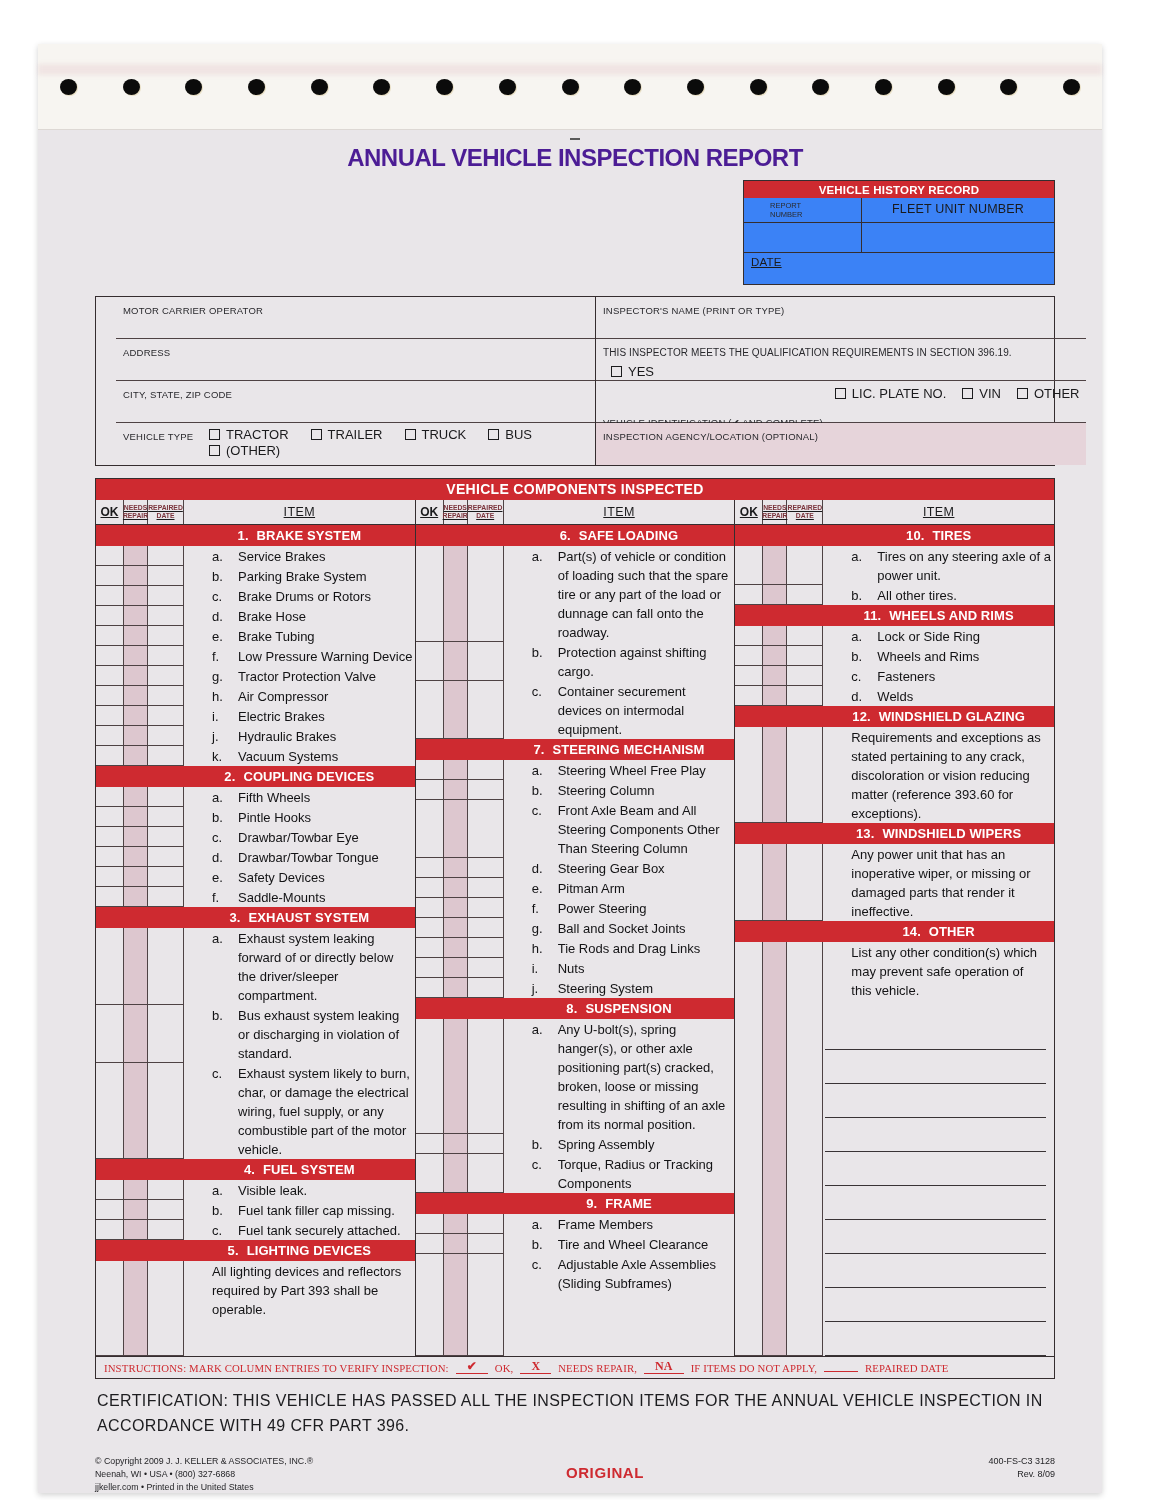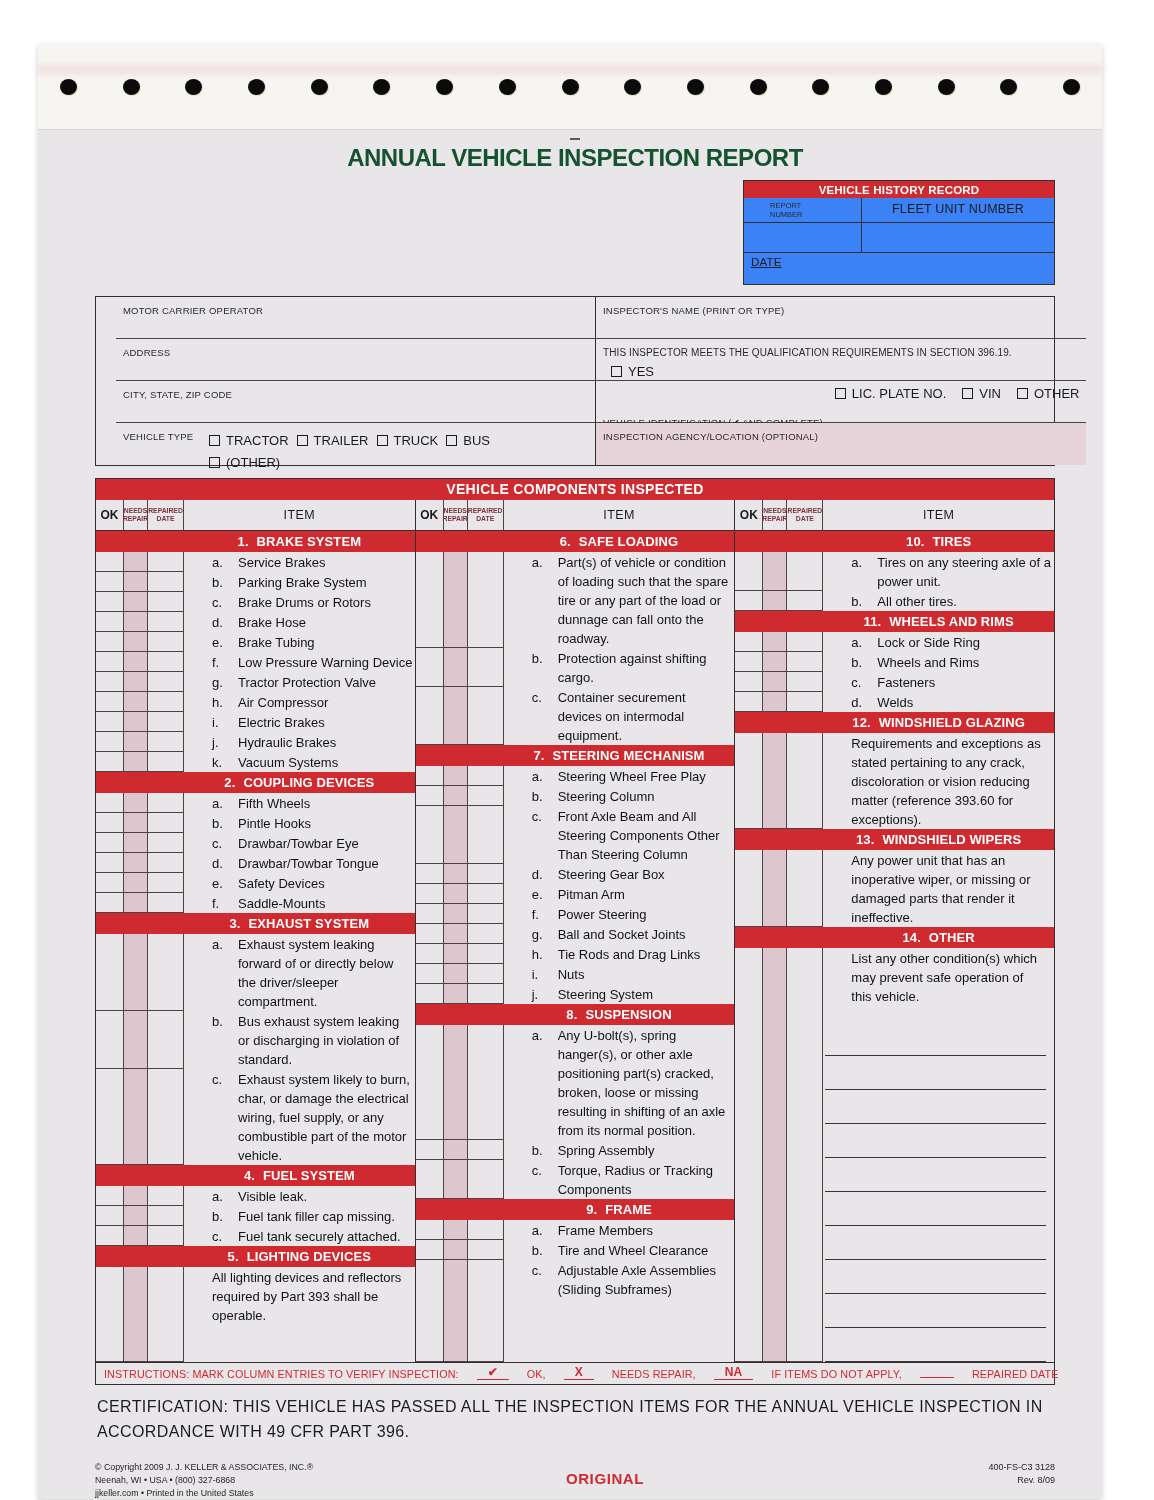--- a/index.html
+++ b/index.html
@@ -21,53 +21,53 @@
     position:absolute;left:38px;top:44px;width:1064px;min-height:1402px;
     background:var(--paper);box-shadow:0 2px 6px rgba(0,0,0,.18);
   }
   
   .feed-strip{height:86px;background:#f7f5f1;border-bottom:1px solid #ddd8d4;position:relative;}
   .ghost-band{position:absolute;left:0;right:0;top:20px;height:11px;background:rgba(209,150,160,.17);filter:blur(2px);}
   .holes{position:absolute;left:0;right:0;top:0;bottom:0;display:flex;justify-content:space-between;align-items:center;padding:0 22px;}
   .hole{width:17px;height:16px;border-radius:50%;background:#0b0b0b;box-shadow:1px 1px 0 rgba(230,220,190,.9);}
   .content{padding:8px 47px 0 57px;}
   .title-tick{width:10px;height:2px;background:#5a5a5a;margin:0 auto 4px;}
-  h1.title{margin:0;text-align:center;font-size:24px;font-weight:bold;letter-spacing:-.5px;color:#14532d;}
+  h1.title{margin:0;text-align:center;font-size:24px;font-weight:bold;letter-spacing:-.5px;color:#4c1d95;}
   
   .vhr{width:312px;margin:8px 0 0 auto;border:1.5px solid var(--outer);background:#3b82f6;}
   .vhr-head{background:var(--red);color:#fff;font-weight:bold;font-size:11.5px;text-align:center;padding:3px 0 2px;letter-spacing:.2px;}
   .vhr-r{display:grid;grid-template-columns:118px 1fr;border-bottom:1px solid var(--outer);}
   .vhr-r .lc{border-right:1px solid var(--outer);}
   .vhr-rn{font-size:7.5px;line-height:1.2;text-align:left;padding:3px 26px;color:#2b2b2e;}
   .vhr-fl{font-size:12.5px;text-align:center;padding:4px 2px 3px;letter-spacing:.2px;}
   .vhr-empty{height:29px;}
   .vhr-date{font-size:11.5px;padding:3px 0 16px 7px;letter-spacing:.2px;text-decoration:underline;}
   
   .info{margin-top:11px;border:1.5px solid var(--outer);display:grid;grid-template-columns:480px 1fr;background:var(--paper);padding-left:20px;}
   .ib{display:flex;flex-direction:column;}
   .ib-left{border-right:1.2px solid var(--outer);}
   .f-row{height:42px;border-bottom:1px solid var(--line);padding:3px 7px;position:relative;}
   .f-row:last-child{border-bottom:none;}
   .f-label{font-size:9.5px;letter-spacing:.2px;color:#28282c;}
   .f-small{font-size:10px;letter-spacing:.1px;color:#28282c;}
   .box{display:inline-block;width:11px;height:11px;border:1.5px solid #1c1c1e;background:transparent;vertical-align:-1px;margin-right:6px;}
   .opt{white-space:nowrap;font-size:13px;}
-  .opts-line{display:flex;gap:8px;margin-top:7px;}
+  .opts-line{display:flex;gap:22px;margin-top:1px;}
   .vt{display:grid;grid-template-columns:86px 1fr;}
   .vt .f-label{padding-top:5px;}
   .yes-line{margin:4px 0 0 8px;font-size:13px;}
   .vid{display:flex;gap:12px;align-items:flex-start;}
   .vid .f-label{padding-top:3px;white-space:nowrap;margin-top:30px;}
   .vid .opts-line{gap:16px;font-size:12.5px;margin-top:2px;}
   .agency{background:var(--pink2);}
   
   .ctable{margin-top:12px;border:1.6px solid var(--outer);background:var(--paper);}
   .banner{background:var(--red);color:#fff;font-weight:bold;font-size:14px;letter-spacing:.3px;text-align:center;height:21px;line-height:21px;}
   .hdr{display:flex;border-bottom:1.2px solid var(--outer);}
-  .hgroup{flex:1;display:grid;grid-template-columns:28px 24px 36px 1fr;border-right:1.2px solid var(--outer);height:30px;}
+  .hgroup{flex:1;display:grid;grid-template-columns:28px 24px 36px 1fr;border-right:1.2px solid var(--outer);height:24px;text-decoration:underline;}
   .hgroup:last-child{border-right:none;}
   .hc{border-right:1px solid var(--line);display:flex;align-items:center;justify-content:center;text-align:center;}
   .hc.okh{font-size:12px;font-weight:600;}
   .hc.smallh{font-size:6.8px;font-weight:bold;color:#7a333b;line-height:1.15;padding:1px;}
   .hc.itemh{font-size:12.5px;letter-spacing:.4px;border-right:none;font-weight:500;}
   .tbody{display:flex;align-items:stretch;}
   .tcol{flex:1;border-right:1.2px solid var(--outer);display:flex;flex-direction:column;}
   .tcol:last-child{border-right:none;}
   .section{display:flex;flex-direction:column;}
   .tcol>.section:last-child{flex:1;}
@@ -75,21 +75,21 @@
   .sec-head{background:var(--red);color:#fff;font-weight:bold;font-size:13px;height:21px;line-height:21px;display:flex;justify-content:center;gap:8px;padding-left:88px;letter-spacing:.1px;}
   .item-row{display:grid;grid-template-columns:28px 24px 36px 1fr;}
   .c{border-right:1px solid var(--line);border-bottom:1px solid var(--line);min-height:19px;}
   .c.needs{background:var(--pink);}
   .item-text{font-size:13px;line-height:19px;color:#131315;padding-top:1px;}
   .item-text.lettered{display:grid;grid-template-columns:26px 1fr;padding-left:28px;}
   .item-text.lettered .t{padding-right:2px;}
   .item-text.para{padding:1px 8px 0 28px;}
   .rules{margin-top:16px;}
   .rule{height:34px;border-bottom:1.3px solid #393335;margin-left:-26px;}
-  .instr{border-top:1.2px solid var(--outer);height:22px;display:flex;align-items:center;gap:18px;padding-left:8px;color:var(--red);font-size:10.8px;letter-spacing:.1px;}
+  .instr{border-top:1.2px solid var(--outer);height:22px;display:flex;align-items:center;gap:7px;padding-left:8px;color:var(--red);font-size:10.8px;letter-spacing:.1px;font-family:Liberation Serif, serif;}
   .mk{font-weight:bold;font-size:12px;line-height:11px;border-bottom:1.7px solid var(--red);padding:0 11px 1px;}
   .mk.blank{padding:0 17px;height:9px;}
   .il{white-space:nowrap;}
   
   .cert{margin:9px 2px 0;font-size:16px;font-weight:500;letter-spacing:.4px;line-height:25px;color:#1c1c1f;}
   .footer{display:flex;margin-top:17px;align-items:flex-start;}
   .f-left{flex:1.2;font-size:8.8px;line-height:1.45;color:#1f1f22;}
   .f-center{flex:1;text-align:center;color:var(--red);font-weight:bold;font-size:15px;letter-spacing:.6px;padding-top:9px;}
   .f-right{flex:1;text-align:right;font-size:9px;line-height:1.45;color:#1f1f22;}
 </style>

